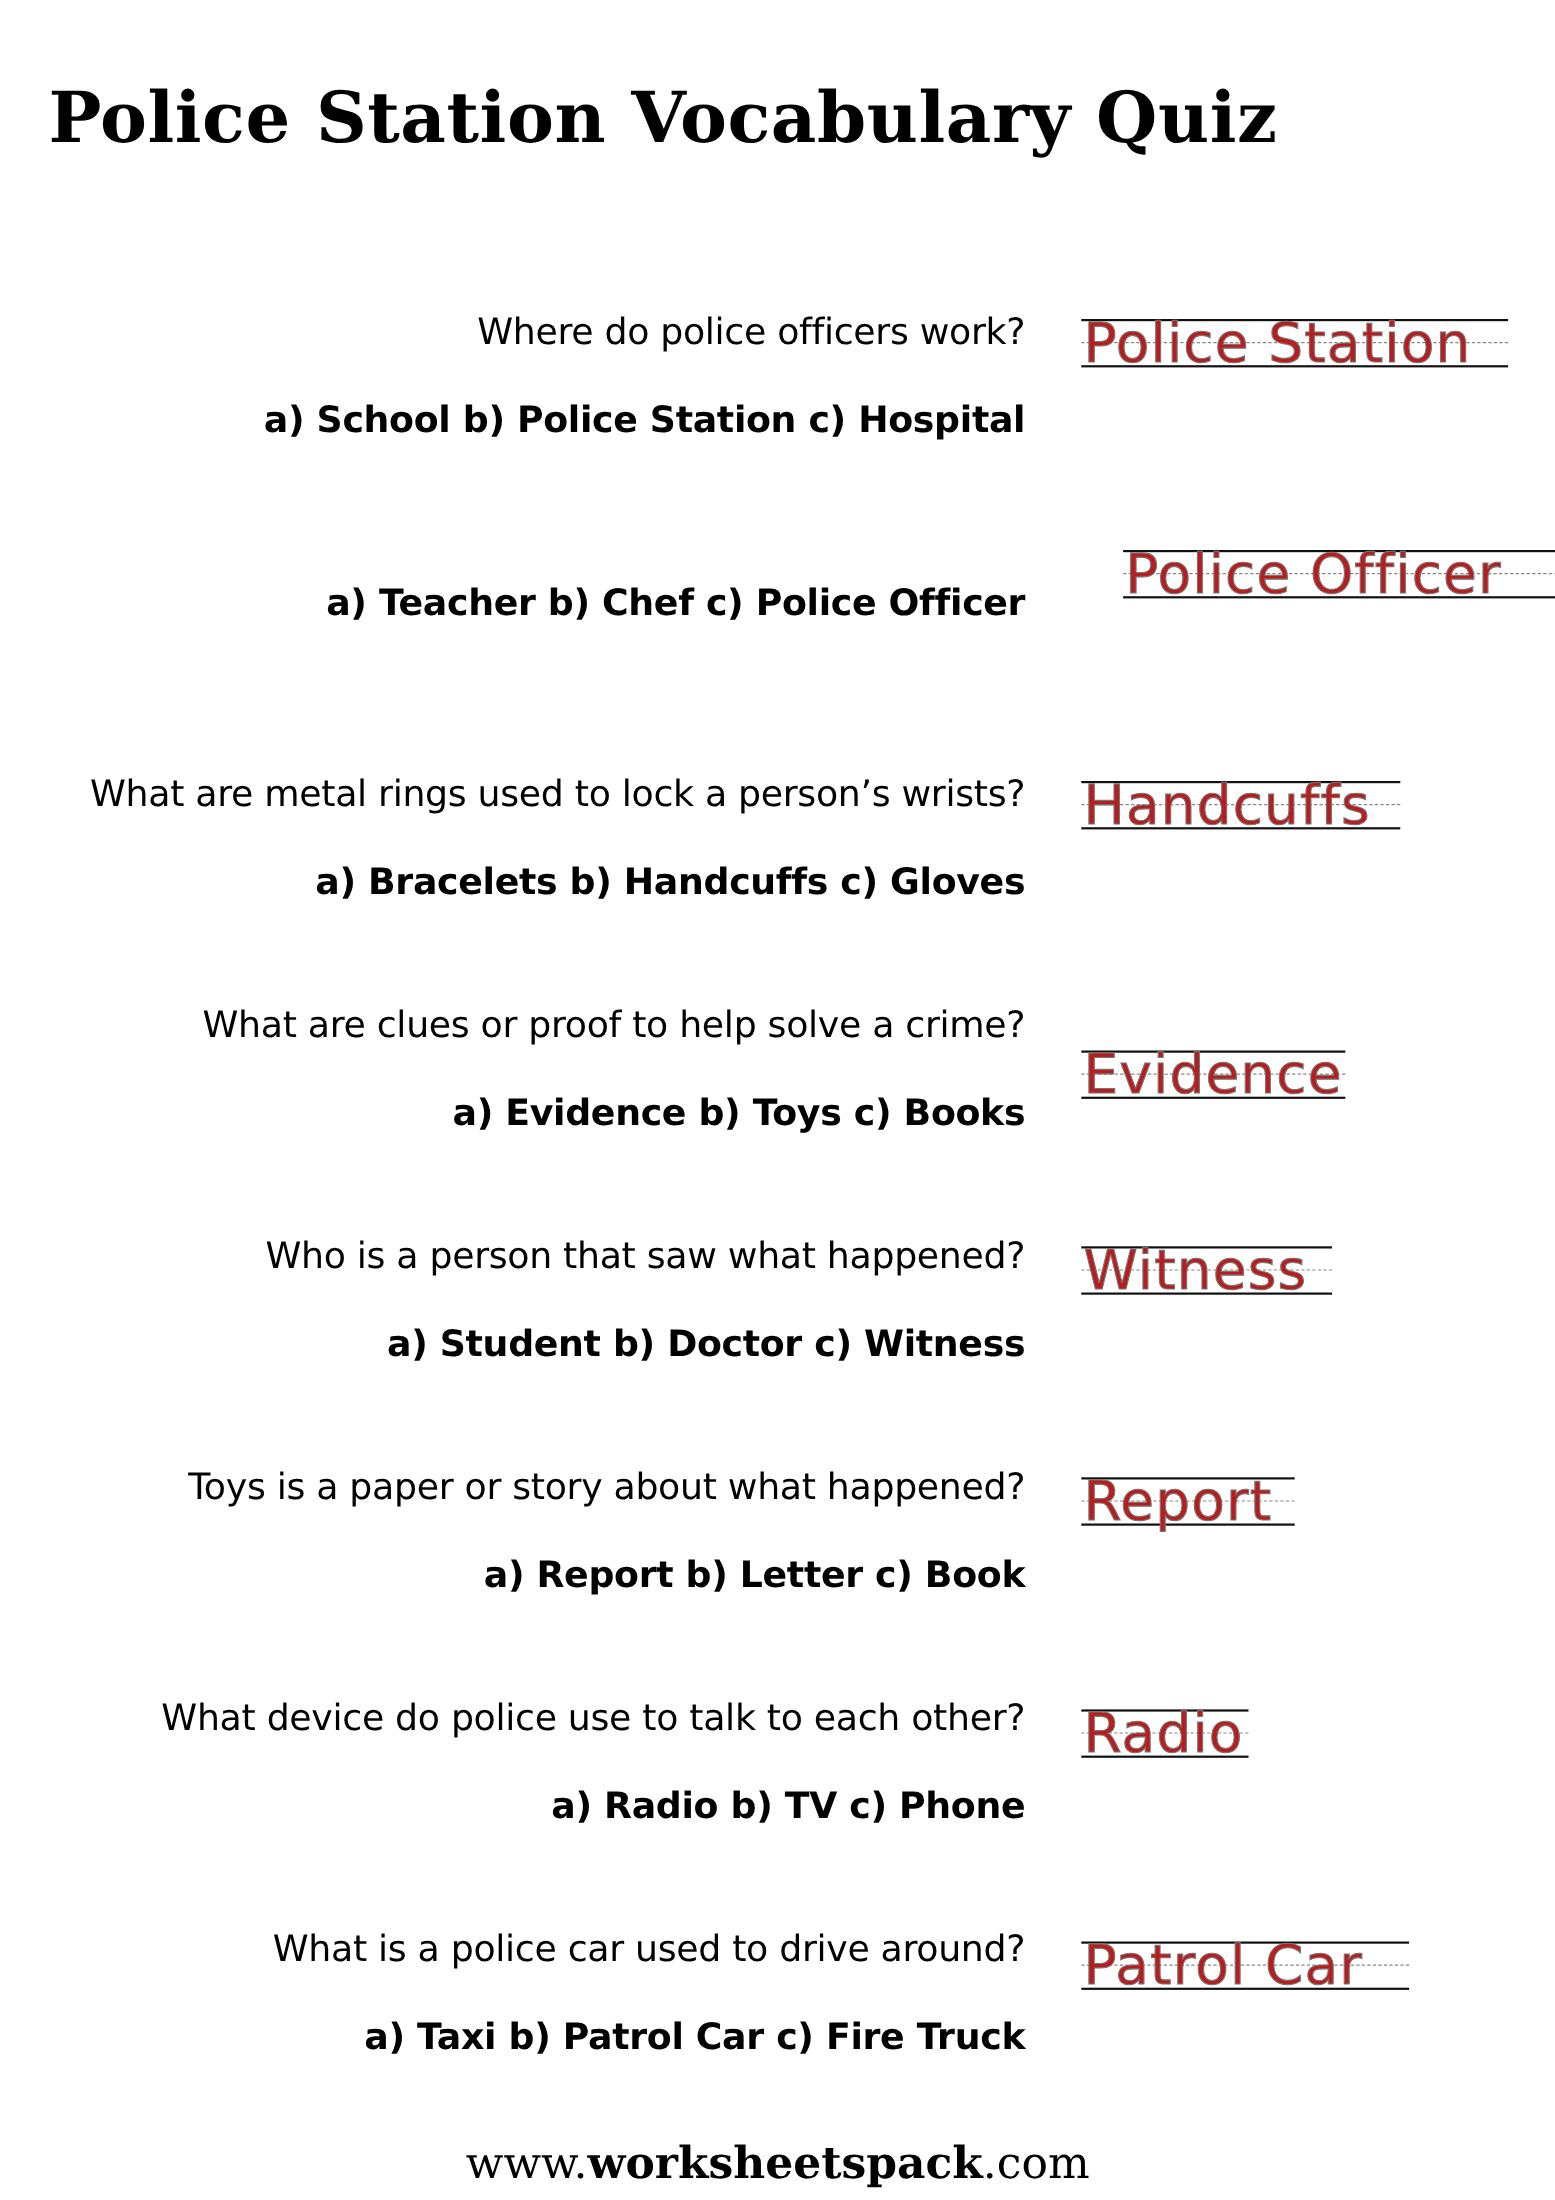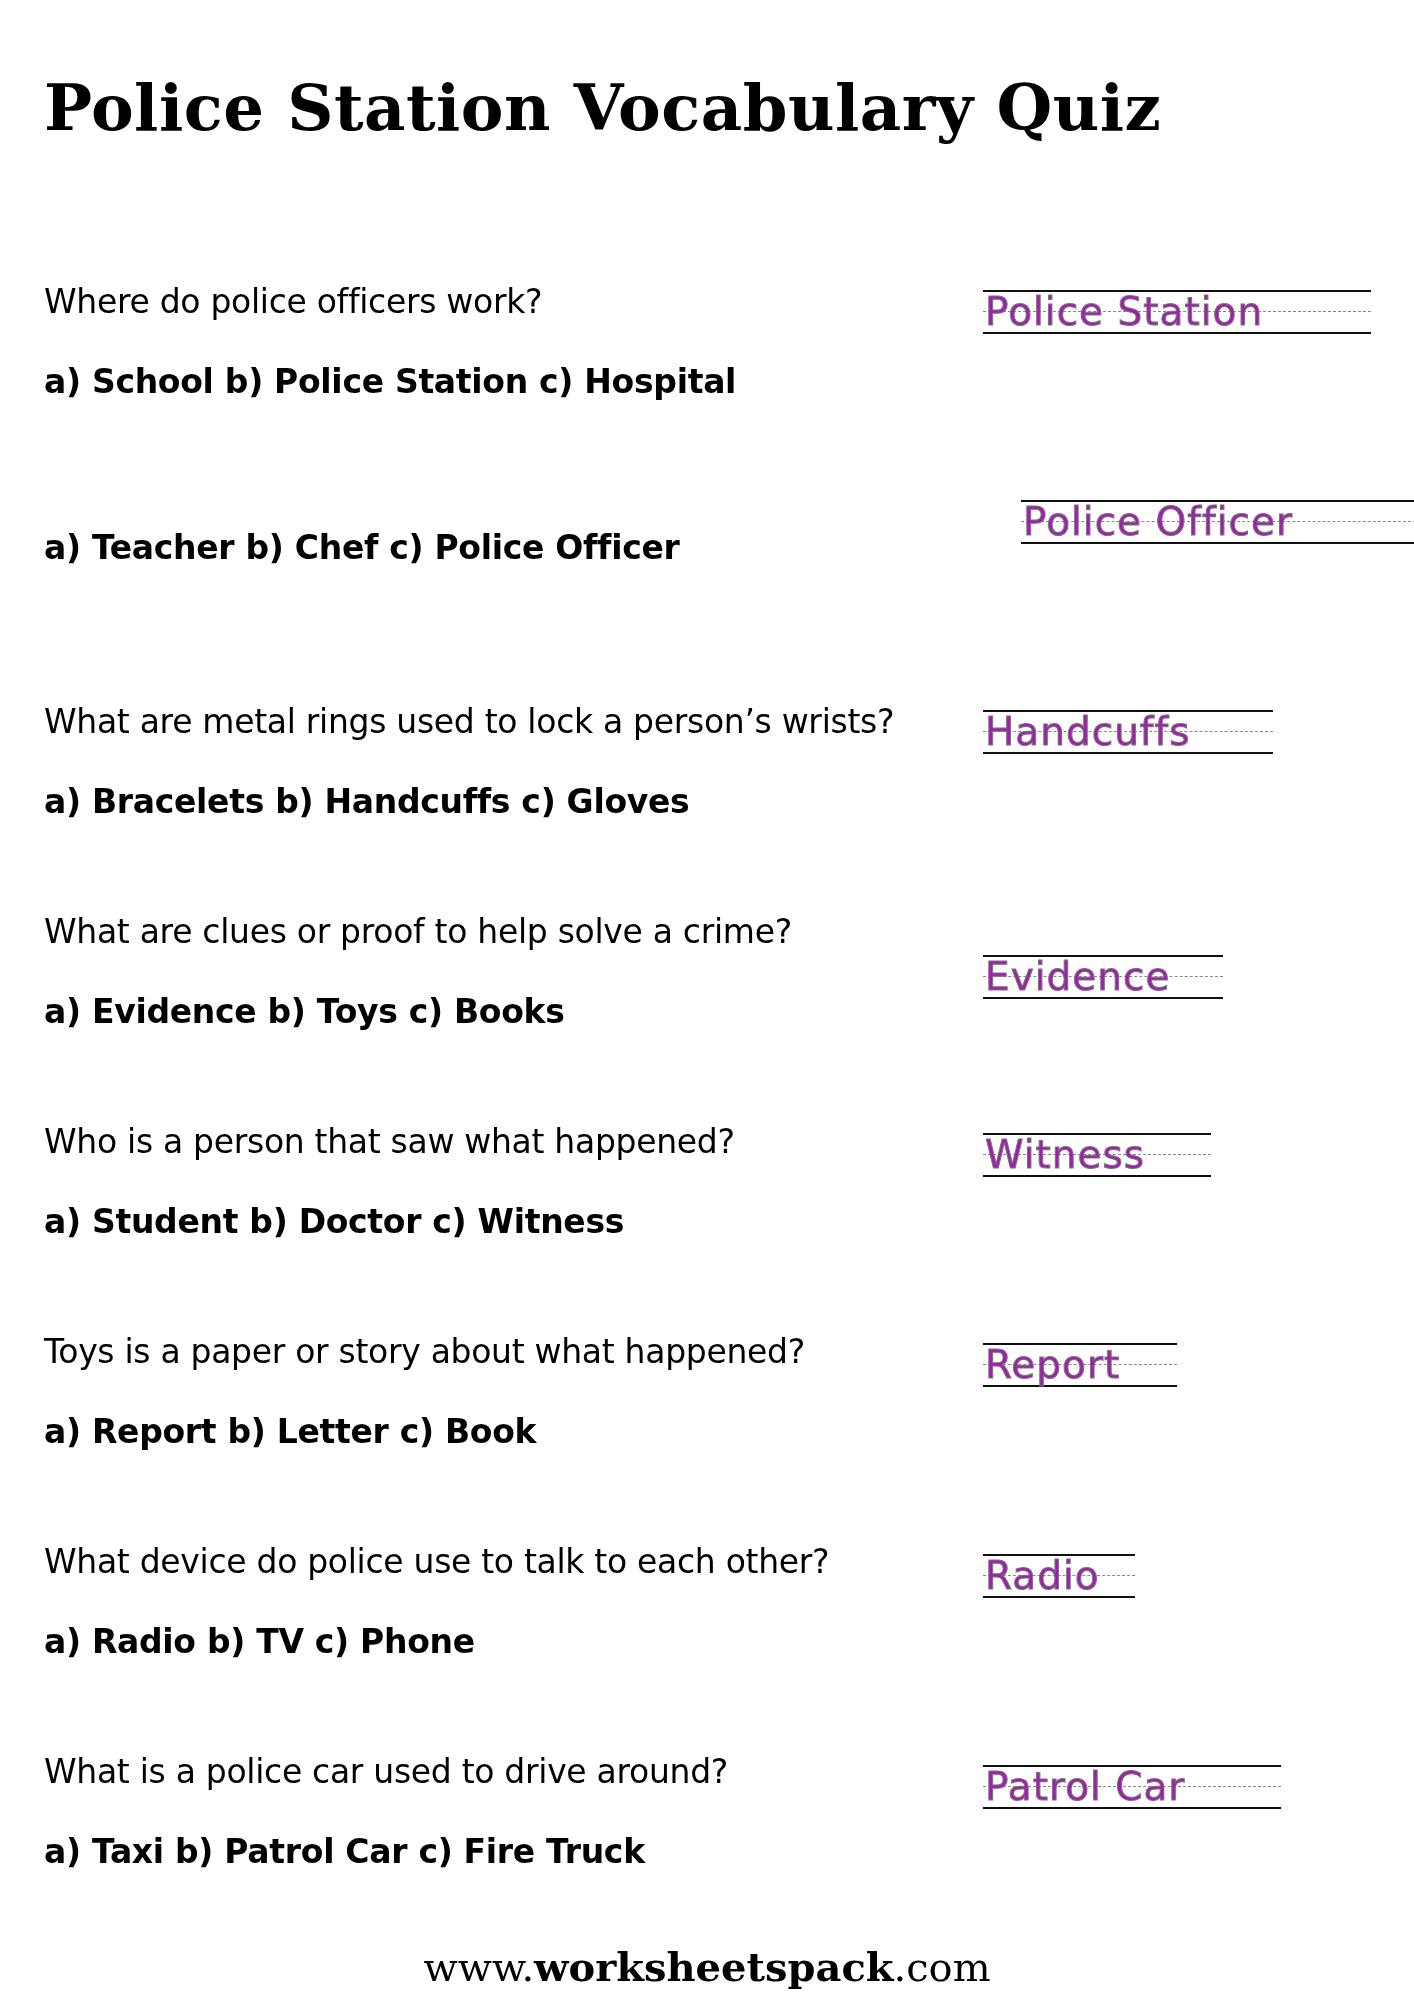--- a/index.html
+++ b/index.html
@@ -3,21 +3,21 @@
   <meta charset="utf-8">
   <style>
     html, body { margin: 0; padding: 0; background: #ffffff; }
     body { width: 1414px; height: 2000px; position: relative; overflow: hidden; color: #000; }
     .title {
       position: absolute; left: 44px; top: 58px; width: 1340px;
       font-family: "DejaVu Serif", serif; font-weight: bold;
       font-size: 64px; line-height: 100px; letter-spacing: 0.5px;
       white-space: nowrap;
     }
-    .q-block { position: absolute; left: 44px; width: 900px; }
+    .q-block { position: absolute; left: 32px; width: 900px; text-align: right; }
     .q-text, .q-opts {
       font-family: "DejaVu Sans", sans-serif; font-size: 33px;
       line-height: 44px; white-space: nowrap; letter-spacing: -0.3px;
     }
     .q-opts { margin-top: 36px; font-weight: bold; }
     .trace {
       position: absolute; left: 983px; height: 44px;
     }
     .trace .line-top, .trace .line-bot {
       position: absolute; left: 0; right: 0; height: 0;
@@ -25,22 +25,22 @@
     }
     .trace .line-top { top: 0; }
     .trace .line-bot { bottom: 0; }
     .trace .line-mid {
       position: absolute; left: 0; right: 0; top: 21px; height: 0;
       border-top: 1.5px dashed #888;
     }
     .trace .word {
       position: absolute; left: 2px; top: -6px;
       font-family: "DejaVu Sans", sans-serif; font-weight: normal;
-      font-size: 39px; line-height: 56px; white-space: nowrap;
-      color: #a21caf;
+      font-size: 50px; line-height: 56px; white-space: nowrap;
+      color: #b91c1c;
       -webkit-text-stroke: 1px #777;
       letter-spacing: 1px;
     }
     .footer {
       position: absolute; left: 0; width: 1414px; top: 1942px; text-align: center;
       font-family: "DejaVu Serif", serif; font-size: 40px; line-height: 50px;
     }
     .footer .bold { font-weight: bold; margin-top: 28px; }
   </style>
 </head>

